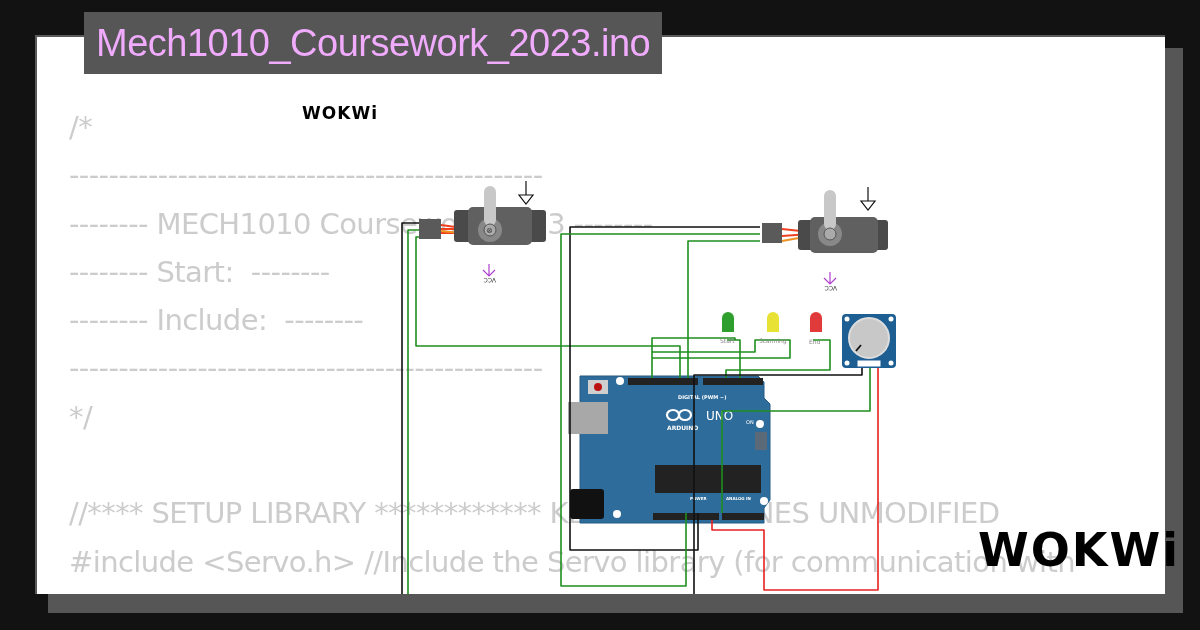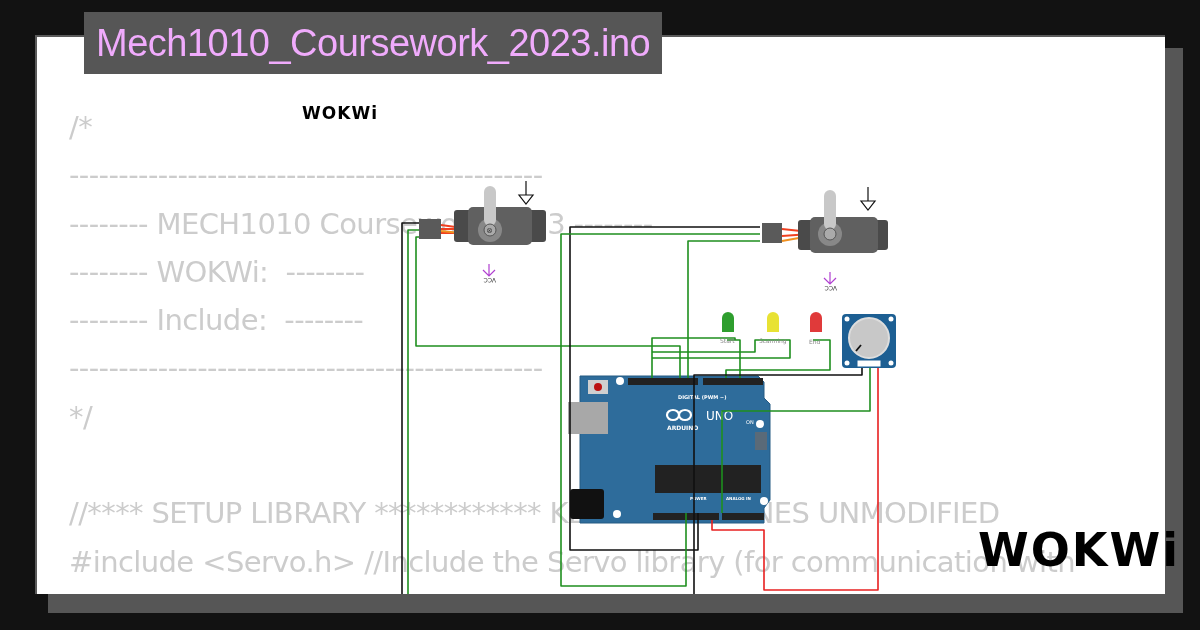--- a/index.html
+++ b/index.html
@@ -14,21 +14,21 @@
   .lbl{font-family:"DejaVu Sans",sans-serif;}
 </style>
 </head>
 <body>
 
 <div class="shadow"></div>
 <div class="card">
   <pre class="code"><span>/*</span>
 <span>------------------------------------------------</span>
 <span>-------- MECH1010 Coursework 2023 --------</span>
-<span>-------- WOKWi:  --------</span>
+<span>-------- Start:  --------</span>
 <span>-------- Include:  --------</span>
 <span>------------------------------------------------</span>
 <span>*/</span>
 <span></span>
 <span>//**** SETUP LIBRARY ************ KEEP THESE LINES UNMODIFIED</span>
 <span>#include &lt;Servo.h&gt; //Include the Servo library (for communication with</span>
 <span>Servo servo_ardr_front; //Create the Servo object</span></pre>
 </div>
 
 <svg class="circuit" width="1200" height="630" viewBox="0 0 1200 630">

